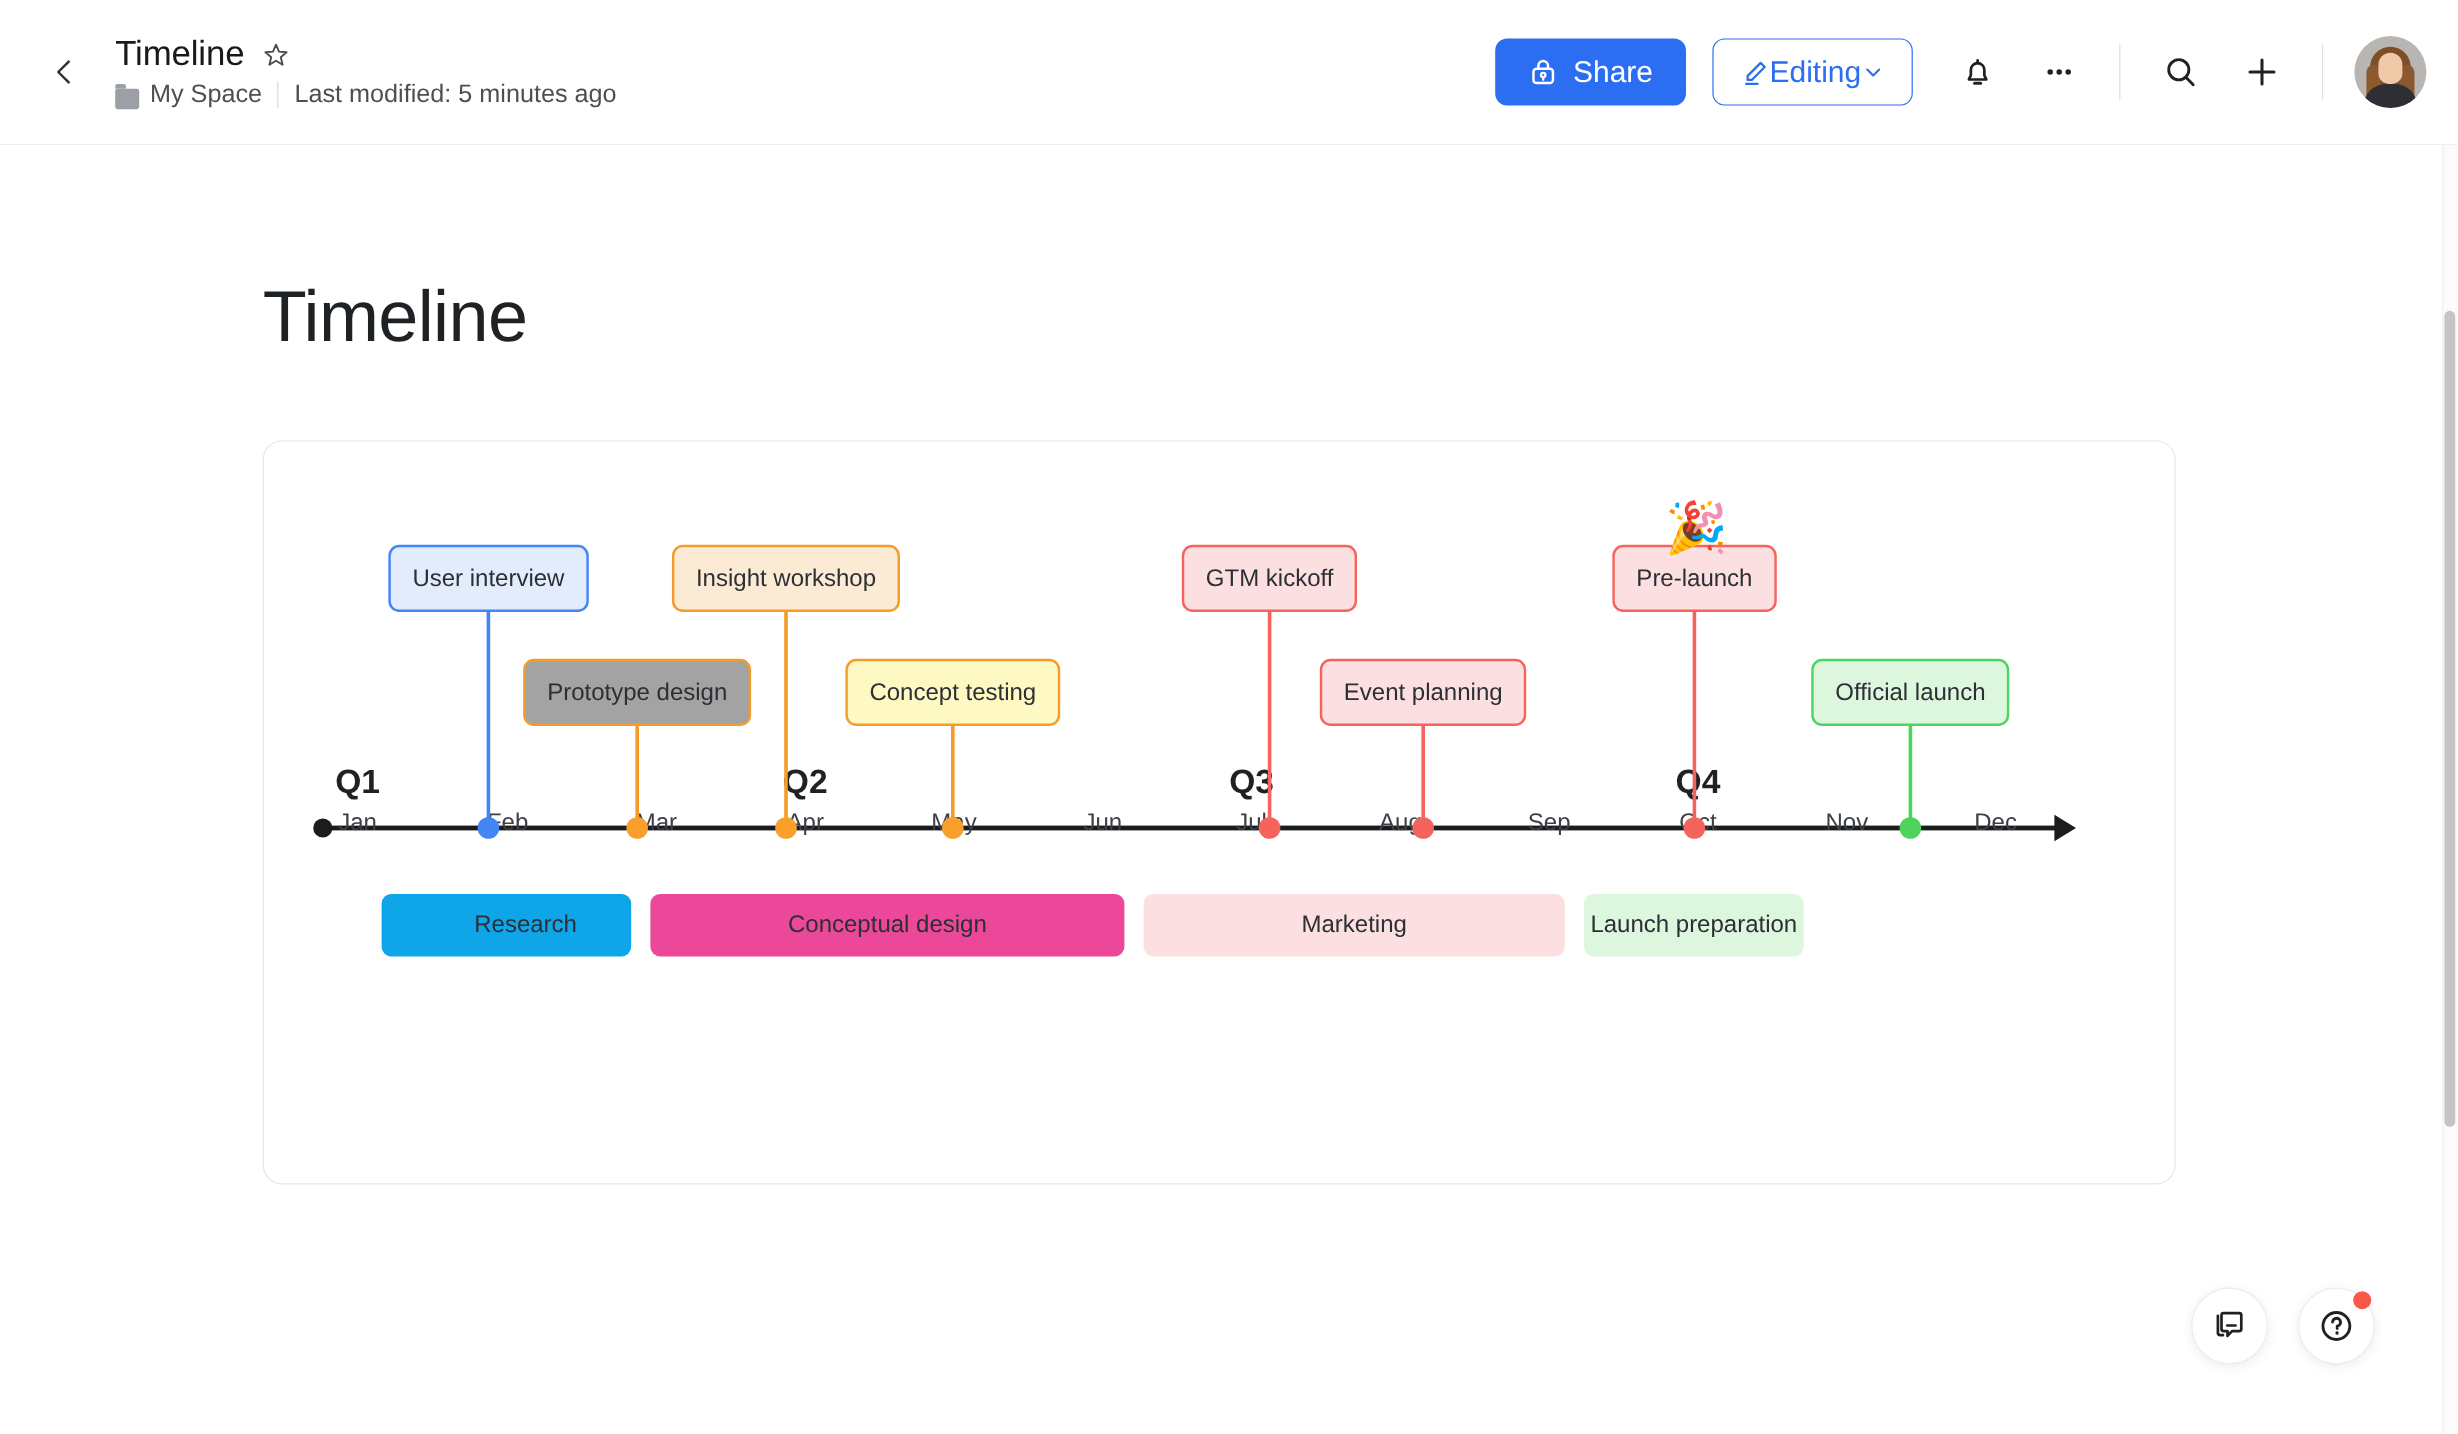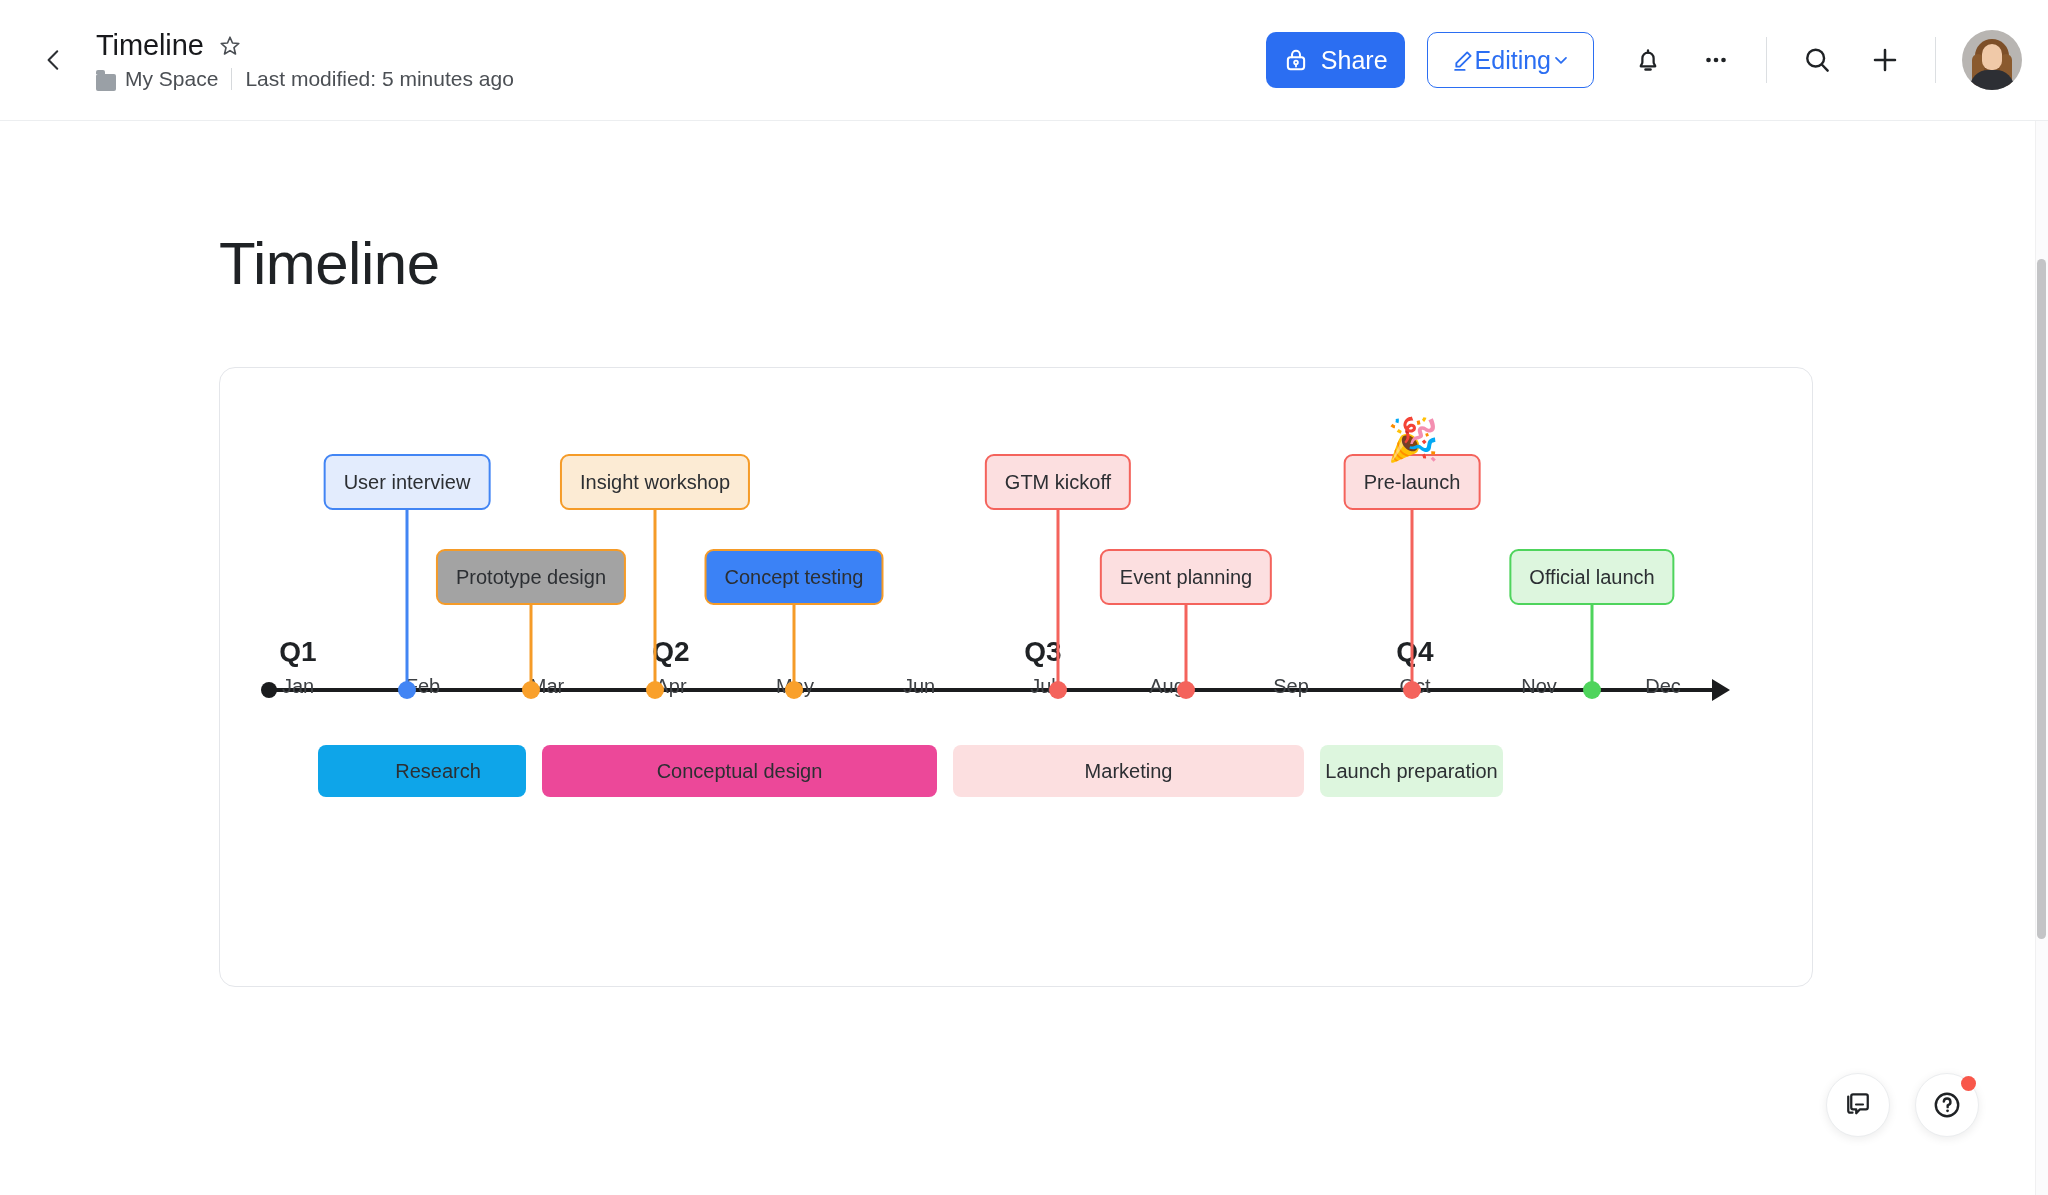--- a/index.html
+++ b/index.html
@@ -30,21 +30,21 @@
   .doc-sub-row { display: flex; align-items: center; gap: 13px; font-size: 21px; color: #4b4f54; }
   .folder-icon { width: 20px; height: 17px; background: #9aa0a6; border-radius: 2px; position: relative; flex: 0 0 auto; }
   .folder-icon::before { content:""; position:absolute; top:-4px; left:0; width:9px; height:4px; background:#9aa0a6; border-radius:2px 2px 0 0; }
   .meta-space { display: flex; align-items: flex-end; gap: 9px; }
   .meta-divider { width: 1px; height: 22px; background: #d6d9dc; }
   .meta-modified { white-space: nowrap; }
 
   .topbar-right { margin-left: auto; display: flex; align-items: center; padding-right: 26px; gap: 0; }
   .share-btn {
     display: flex; align-items: center; gap: 12px;
-    height: 56px; padding: 0 17px;
+    height: 56px; padding: 0 27px;
     background: #2b6ef2; border: none; border-radius: 10px;
     color: #fff; font-size: 25px; font-family: inherit; cursor: pointer;
   }
   .editing-btn {
     display: flex; align-items: center; 
     height: 56px; padding: 0 22px; margin-left: 22px;
     background: #fff; border: 1.6px solid #2b6ef2; border-radius: 10px;
     color: #2b6ef2; font-size: 25px; font-family: inherit; cursor: pointer;
   }
   .icon-btn {
@@ -293,21 +293,21 @@
         <div class="m-dot" style="left: 187px; background: rgb(66, 133, 244);"></div>
         <div class="m-card" style="left: 187px; top: 86px; border-color: rgb(66, 133, 244); background: rgb(227, 236, 253);">User interview</div>
         <div class="m-stem" style="left: 311px; top: 237px; height: 85px; background: rgb(245, 155, 40);"></div>
         <div class="m-dot" style="left: 311px; background: rgb(249, 160, 43);"></div>
         <div class="m-card" style="left: 311px; top: 181px; border-color: rgb(245, 155, 40); background: #a3a3a3;">Prototype design</div>
         <div class="m-stem" style="left: 435px; top: 142px; height: 180px; background: rgb(245, 155, 40);"></div>
         <div class="m-dot" style="left: 435px; background: rgb(249, 160, 43);"></div>
         <div class="m-card" style="left: 435px; top: 86px; border-color: rgb(245, 155, 40); background: rgb(252, 235, 212);">Insight workshop</div>
         <div class="m-stem" style="left: 574px; top: 237px; height: 85px; background: rgb(245, 155, 40);"></div>
         <div class="m-dot" style="left: 574px; background: rgb(249, 160, 43);"></div>
-        <div class="m-card" style="left: 574px; top: 181px; border-color: rgb(245, 155, 40); background: #3b82f6;">Concept testing</div>
+        <div class="m-card" style="left: 574px; top: 181px; border-color: rgb(245, 155, 40); background: #fef9c3;">Concept testing</div>
         <div class="m-stem" style="left: 838px; top: 142px; height: 180px; background: rgb(244, 99, 92);"></div>
         <div class="m-dot" style="left: 838px; background: rgb(244, 99, 92);"></div>
         <div class="m-card" style="left: 838px; top: 86px; border-color: rgb(244, 99, 92); background: rgb(252, 223, 224);">GTM kickoff</div>
         <div class="m-stem" style="left: 966px; top: 237px; height: 85px; background: rgb(244, 99, 92);"></div>
         <div class="m-dot" style="left: 966px; background: rgb(244, 99, 92);"></div>
         <div class="m-card" style="left: 966px; top: 181px; border-color: rgb(244, 99, 92); background: rgb(252, 223, 224);">Event planning</div>
         <div class="m-stem" style="left: 1192px; top: 142px; height: 180px; background: rgb(244, 99, 92);"></div>
         <div class="m-dot" style="left: 1192px; background: rgb(244, 99, 92);"></div>
         <div class="m-card" style="left: 1192px; top: 86px; border-color: rgb(244, 99, 92); background: rgb(252, 223, 224);">Pre-launch</div>
         <div class="m-emoji" style="left: 1194px; top: 51px;">🎉</div>

